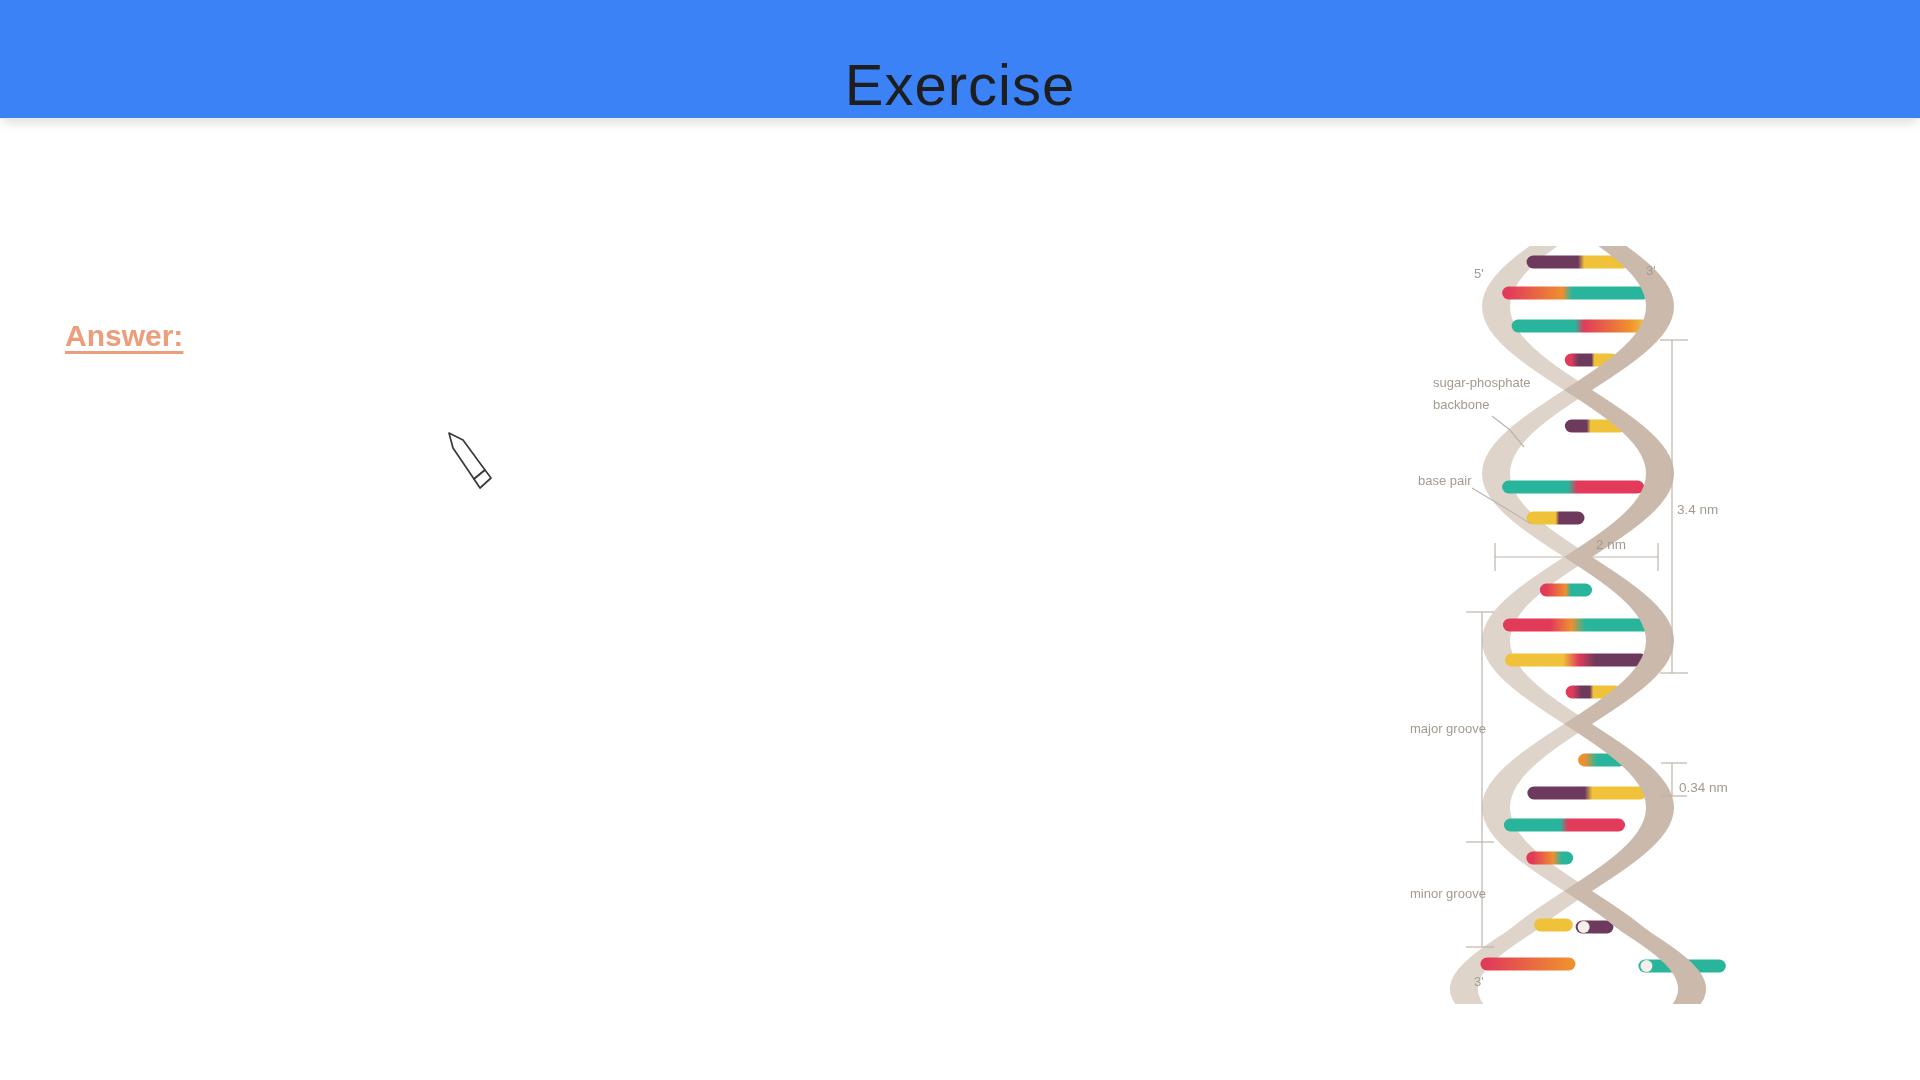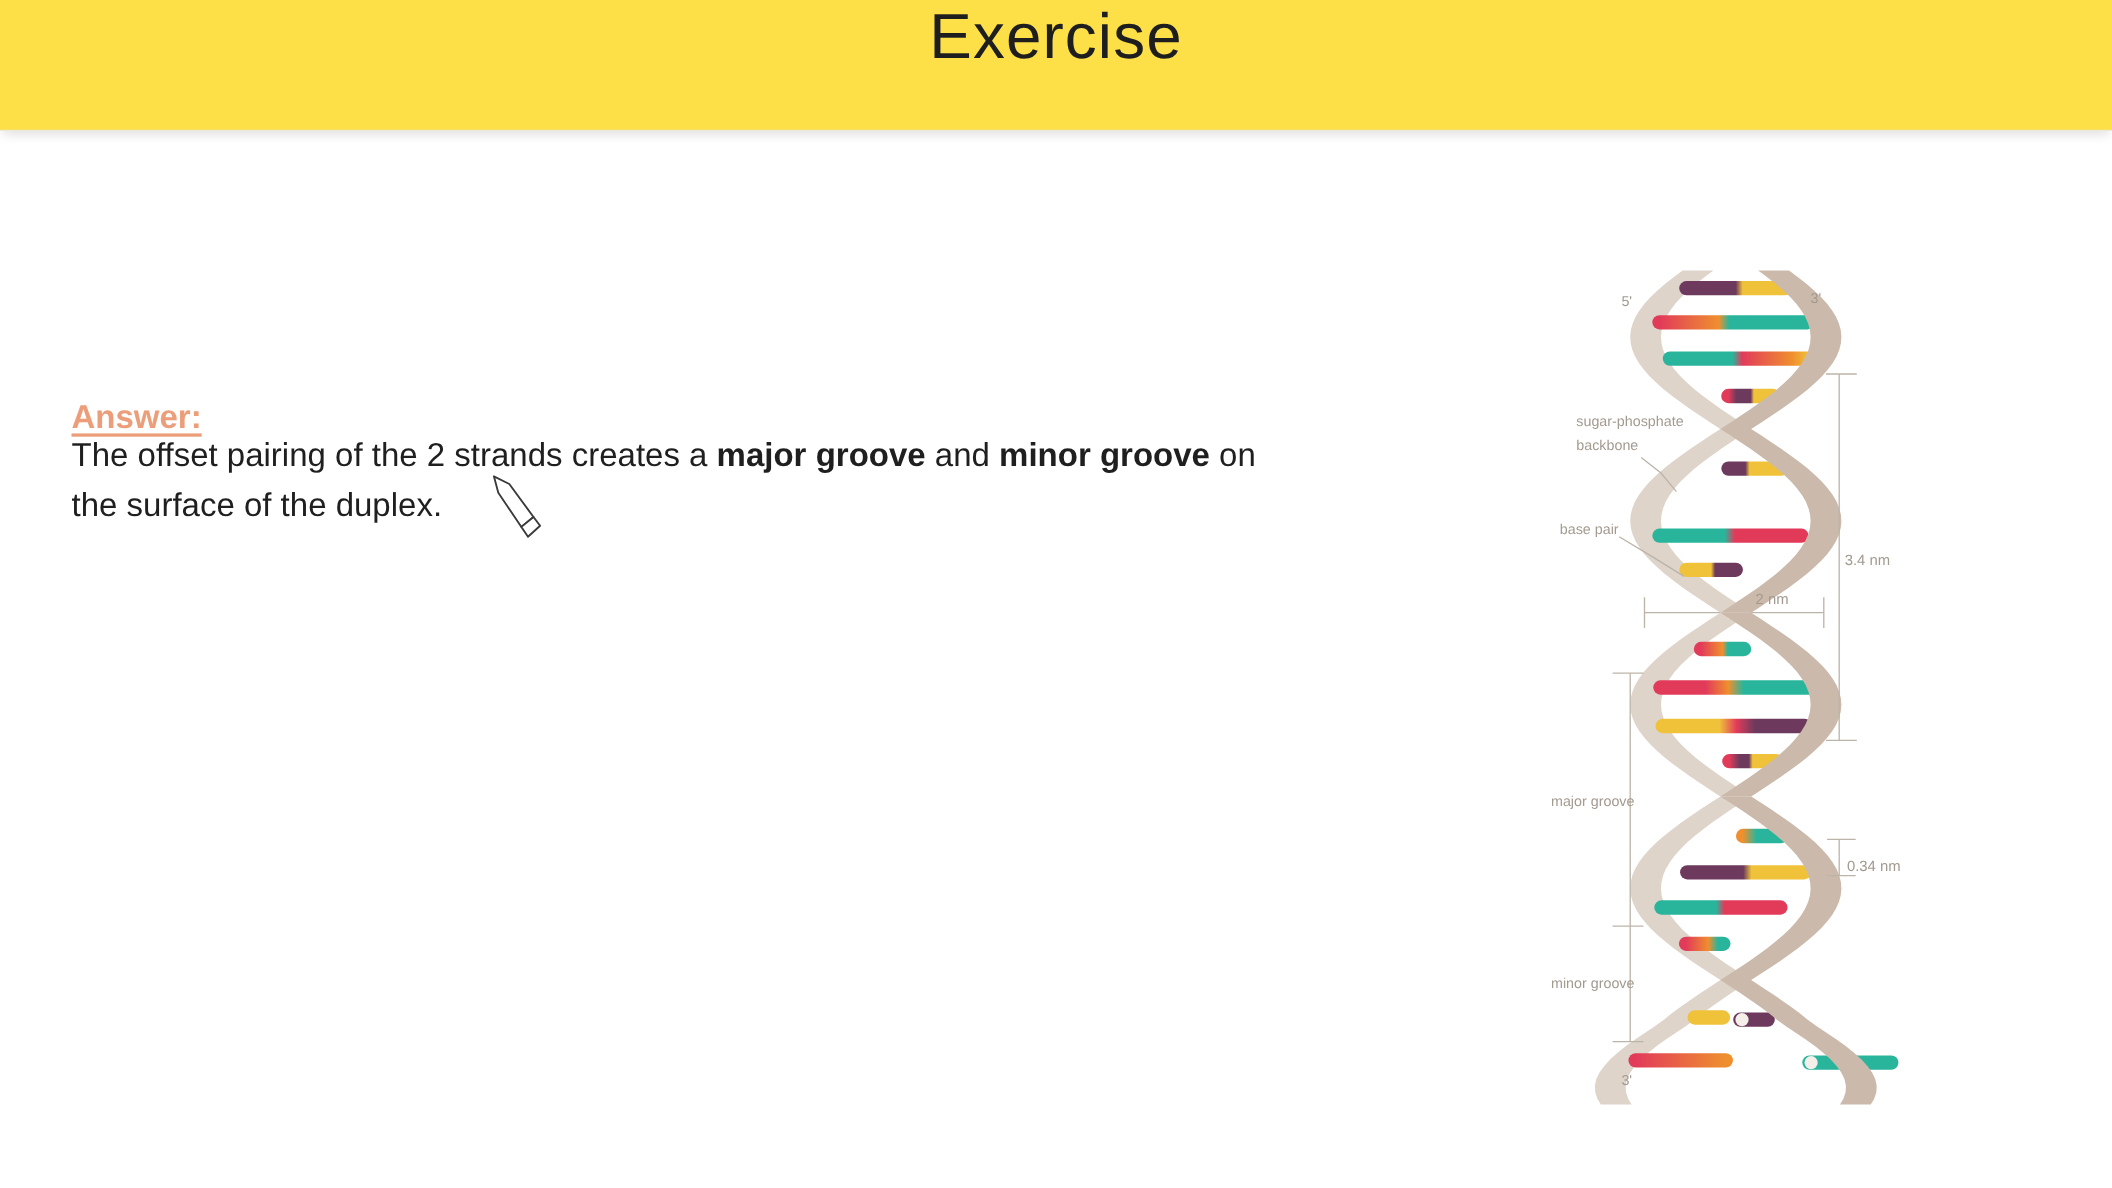--- a/index.html
+++ b/index.html
@@ -1,22 +1,22 @@
 <!DOCTYPE html>
 <html><head>
 <meta charset="utf-8">
 <style>
   * { margin:0; padding:0; box-sizing:border-box; }
   html,body { width:1920px; height:1080px; background:#ffffff; overflow:hidden;
               font-family:"Liberation Sans", sans-serif; }
   .slide { position:relative; width:1920px; height:1080px; background:#fff; }
 
-  .header { position:absolute; left:0; top:0; width:1920px; height:119px; background:#fde047;
+  .header { position:absolute; left:0; top:0; width:1920px; height:119px; background:#3b82f6;
             border-bottom:1px solid #e9e9e9; box-shadow:0 7px 10px -3px rgba(0,0,0,0.13);
-            display:flex; align-items:flex-start; justify-content:center; z-index:5; }
+            display:flex; align-items:flex-end; justify-content:center; z-index:5; }
   .title { font-size:58px; font-weight:300; color:#1e1e1e; letter-spacing:1px; }
 
   .question { position:absolute; left:74px; top:226px; font-size:30px; color:#1f1f1f; }
 
   .answer-label { position:absolute; left:65px; top:319px; font-size:30px; font-weight:bold;
                   text-decoration:underline; text-decoration-thickness:2.5px; text-underline-offset:5px; }
 
   .answer-body { position:absolute; left:65px; top:392px; width:1230px;
                  font-size:30px; line-height:45px; color:#1f1f1f; }
   .answer-body b { font-weight:bold; }
@@ -30,23 +30,22 @@
 </head>
 <body>
 
 <div class="slide">
 
   <div class="header">
     <div class="title">Exercise</div>
   </div>
 
 
-  <div class="answer-label" style="color: rgb(236, 158, 122); margin-top: 44px;">Answer:</div>
-
-  <p class="answer-body"><span>The offset pairing of the 2 strands creates a </span><b>major groove</b><span> and </span><b>minor groove</b><span> on</span><br><span>the surface of the duplex.</span></p>
+  <div class="answer-label" style="color: rgb(236, 158, 122);">Answer:</div>
+
 
   <svg class="pencil-cursor" viewBox="0 0 54 62">
     <path d="M7,3 L21,10 L43,40 L32,49 L11,18 Z" fill="#ffffff" stroke="#3a3a3a" stroke-width="1.7" stroke-linejoin="round"></path>
     <path d="M43,40 L49,48 L38,58 L32,49 Z" fill="#ffffff" stroke="#3a3a3a" stroke-width="1.7" stroke-linejoin="round"></path>
   </svg>
 
   <div class="dna-figure">
     <svg id="dna-svg" viewBox="0 0 340 780">
         <defs>
           <linearGradient id="rg0" gradientUnits="userSpaceOnUse" x1="135.09308909596075" y1="22" x2="224.90691090403925" y2="22">

